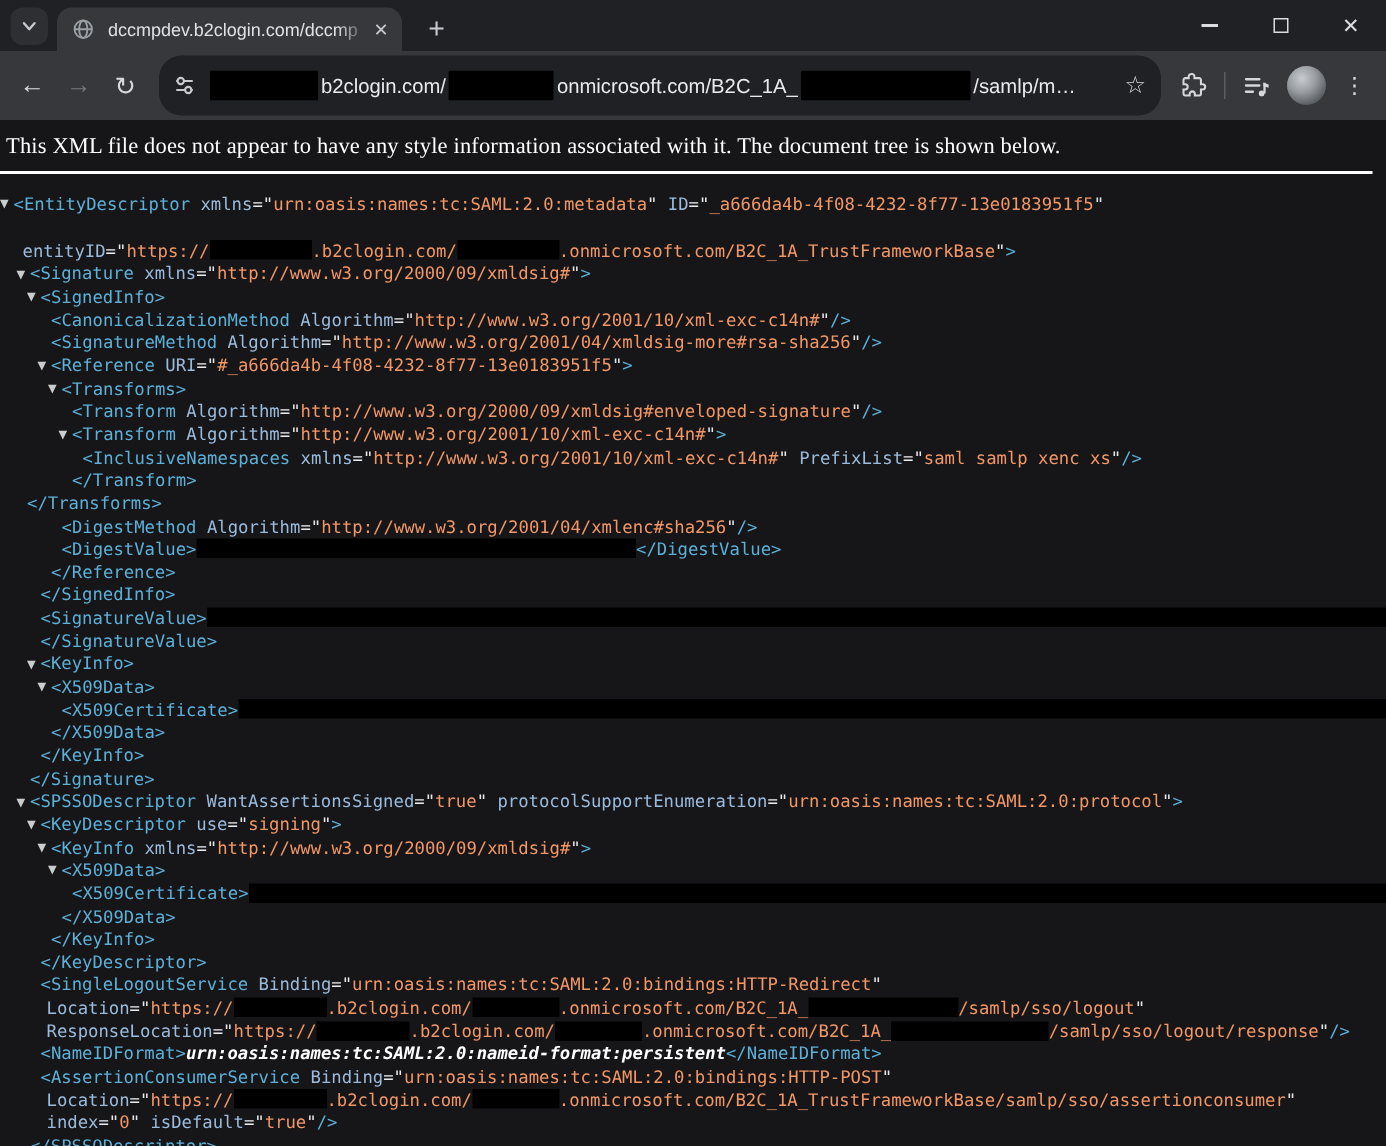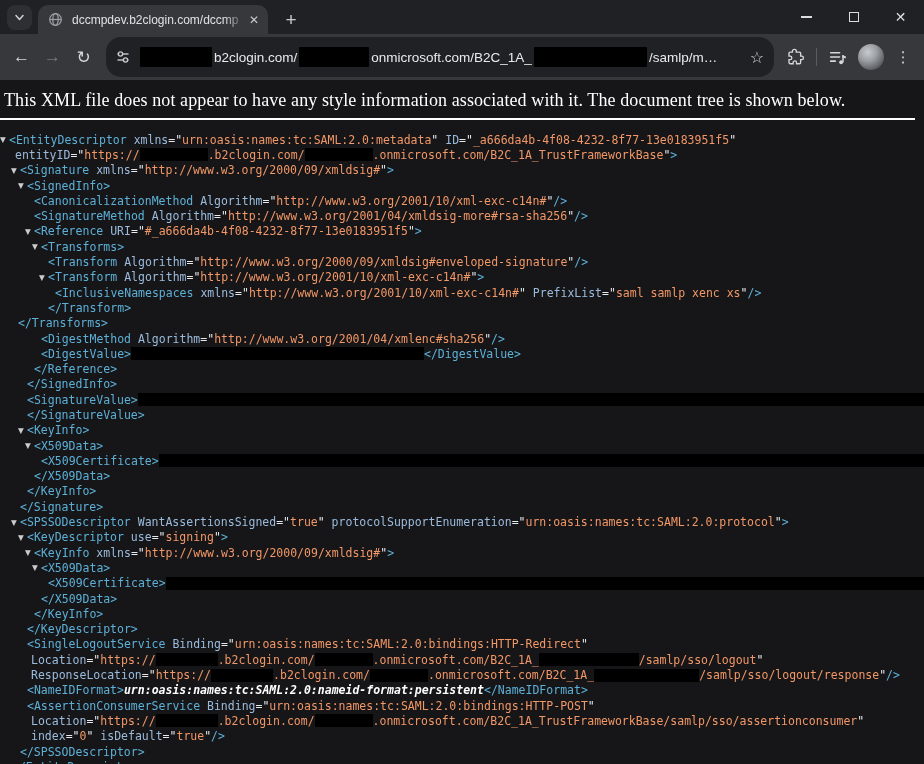--- a/index.html
+++ b/index.html
@@ -38,21 +38,21 @@
   .star{margin-left:auto;color:#d5d7da;font-size:16px;cursor:pointer;flex:0 0 auto;}
   .ext-btn,.media-btn{width:30px;height:30px;display:flex;align-items:center;justify-content:center;cursor:pointer;flex:0 0 auto;}
   .tb-sep{width:1px;height:18px;background:#5a5c60;margin:0 5px;flex:0 0 auto;}
   .avatar{width:26px;height:26px;border-radius:50%;margin:0 6px;flex:0 0 auto;cursor:pointer;
           background:radial-gradient(circle at 38% 32%,#c8ccd0 0%,#9a9ea3 38%,#54575c 78%,#3a3d41 100%);}
   .kebab{width:26px;height:30px;display:flex;align-items:center;justify-content:center;color:#d7d9dc;
          font-size:15px;letter-spacing:0;cursor:pointer;flex:0 0 auto;}
 
   
   .page{height:684px;background:#161619;}
-  .xml-banner{color:#ffffff;font-family:"Liberation Serif",serif;font-size:18px;
+  .xml-banner{color:#ffffff;font-family:"Liberation Serif",serif;font-size:15px;
               padding:10px 0 0 4px;letter-spacing:.1px;}
   .banner-hr{height:2px;background:#ffffff;margin:7px 9px 0 0;}
   .xml-tree{padding-top:12px;font-family:"DejaVu Sans Mono",monospace;font-size:11.5px;}
   .line{display:flex;align-items:center;height:15.3px;white-space:pre;}
   .tri{display:inline-block;width:9px;margin-left:-9px;color:#caccce;font-size:7.5px;
        font-family:"DejaVu Sans",sans-serif;cursor:pointer;flex:0 0 auto;}
   .tag{color:#5db0d7;}
   .attr{color:#9bbbdc;}
   .q{color:#e8eaed;}
   .val{color:#f29766;}
@@ -157,21 +157,21 @@
   <div class="avatar"></div>
 
   <div class="kebab">⋮</div>
 </div>
 
 <div class="page">
   <div class="xml-banner">This XML file does not appear to have any style information associated with it. The document tree is shown below.</div>
   <div class="banner-hr"></div>
   <div class="xml-tree">
       <div class="line" style="padding-left: 9px;"><span class="tri">▼</span><span class="tag">&lt;EntityDescriptor</span><span class="attr"> xmlns</span><span class="q">="</span><span class="val">urn:oasis:names:tc:SAML:2.0:metadata</span><span class="q">"</span><span class="attr"> ID</span><span class="q">="</span><span class="val">_a666da4b-4f08-4232-8f77-13e0183951f5</span><span class="q">"</span></div>
-      <div class="line" style="padding-left: 15px;"><span class="attr">entityID</span><span class="q">="</span><span class="val">https://</span><span class="rd" style="width: 68px;"></span><span class="val">.b2clogin.com/</span><span class="rd" style="width: 68px;"></span><span class="val">.onmicrosoft.com/B2C_1A_TrustFrameworkBase</span><span class="q">"</span><span class="tag">&gt;</span></div>
+      <div class="line" style="padding-left: 15px; margin-top: 16px;"><span class="attr">entityID</span><span class="q">="</span><span class="val">https://</span><span class="rd" style="width: 68px;"></span><span class="val">.b2clogin.com/</span><span class="rd" style="width: 68px;"></span><span class="val">.onmicrosoft.com/B2C_1A_TrustFrameworkBase</span><span class="q">"</span><span class="tag">&gt;</span></div>
       <div class="line" style="padding-left: 20px;"><span class="tri">▼</span><span class="tag">&lt;Signature</span><span class="attr"> xmlns</span><span class="q">="</span><span class="val">http://www.w3.org/2000/09/xmldsig#</span><span class="q">"</span><span class="tag">&gt;</span></div>
       <div class="line" style="padding-left: 27px;"><span class="tri">▼</span><span class="tag">&lt;SignedInfo&gt;</span></div>
       <div class="line" style="padding-left: 34px;"><span class="tag">&lt;CanonicalizationMethod</span><span class="attr"> Algorithm</span><span class="q">="</span><span class="val">http://www.w3.org/2001/10/xml-exc-c14n#</span><span class="q">"</span><span class="tag">/&gt;</span></div>
       <div class="line" style="padding-left: 34px;"><span class="tag">&lt;SignatureMethod</span><span class="attr"> Algorithm</span><span class="q">="</span><span class="val">http://www.w3.org/2001/04/xmldsig-more#rsa-sha256</span><span class="q">"</span><span class="tag">/&gt;</span></div>
       <div class="line" style="padding-left: 34px;"><span class="tri">▼</span><span class="tag">&lt;Reference</span><span class="attr"> URI</span><span class="q">="</span><span class="val">#_a666da4b-4f08-4232-8f77-13e0183951f5</span><span class="q">"</span><span class="tag">&gt;</span></div>
       <div class="line" style="padding-left: 41px;"><span class="tri">▼</span><span class="tag">&lt;Transforms&gt;</span></div>
       <div class="line" style="padding-left: 48px;"><span class="tag">&lt;Transform</span><span class="attr"> Algorithm</span><span class="q">="</span><span class="val">http://www.w3.org/2000/09/xmldsig#enveloped-signature</span><span class="q">"</span><span class="tag">/&gt;</span></div>
       <div class="line" style="padding-left: 48px;"><span class="tri">▼</span><span class="tag">&lt;Transform</span><span class="attr"> Algorithm</span><span class="q">="</span><span class="val">http://www.w3.org/2001/10/xml-exc-c14n#</span><span class="q">"</span><span class="tag">&gt;</span></div>
       <div class="line" style="padding-left: 55px;"><span class="tag">&lt;InclusiveNamespaces</span><span class="attr"> xmlns</span><span class="q">="</span><span class="val">http://www.w3.org/2001/10/xml-exc-c14n#</span><span class="q">"</span><span class="attr"> PrefixList</span><span class="q">="</span><span class="val">saml samlp xenc xs</span><span class="q">"</span><span class="tag">/&gt;</span></div>
       <div class="line" style="padding-left: 48px; align-items: center;"><span class="tag">&lt;/Transform&gt;</span></div>

